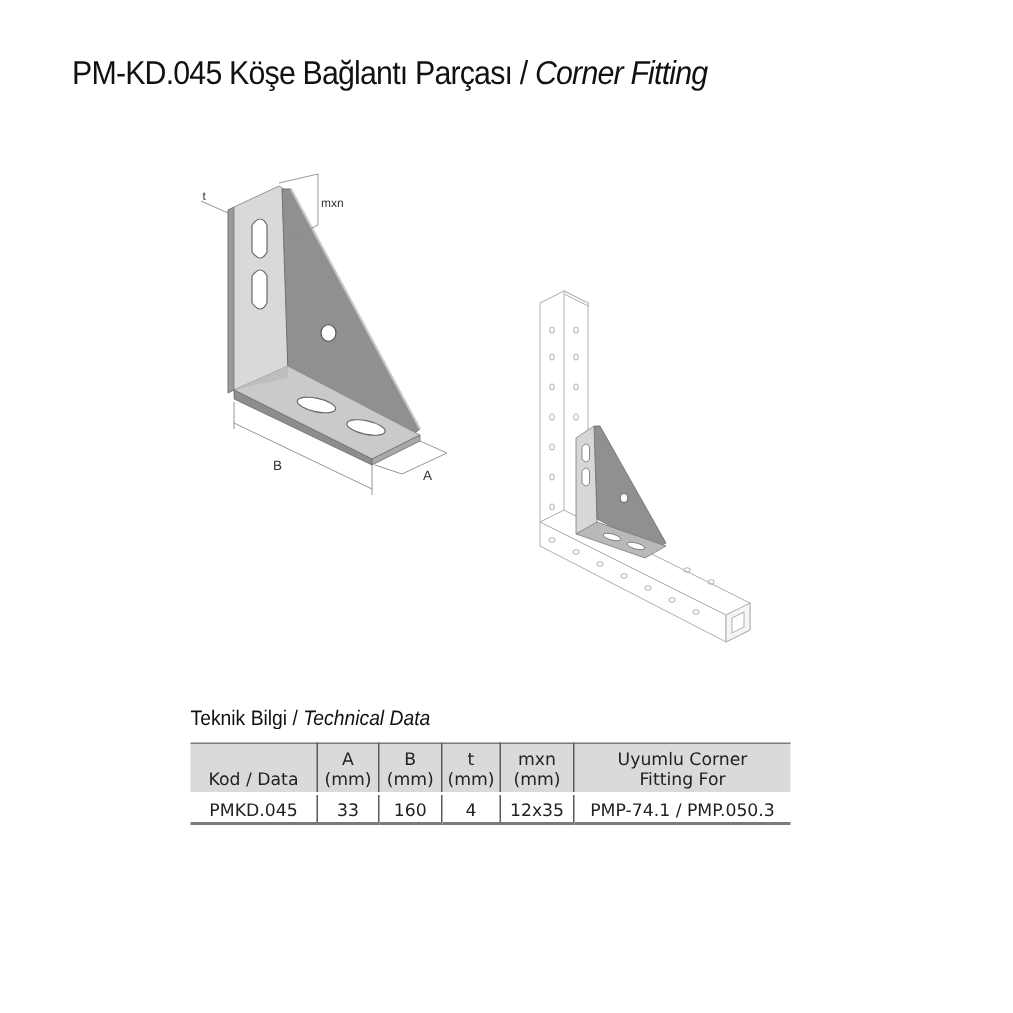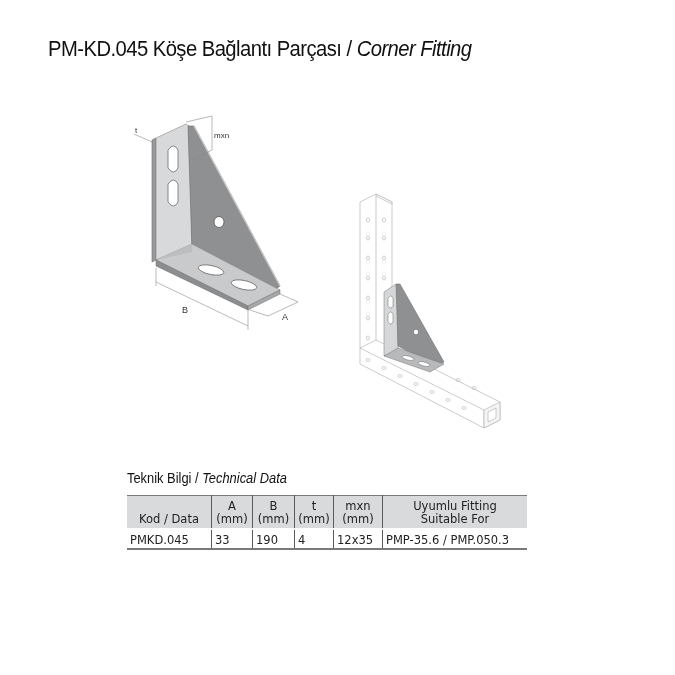--- a/index.html
+++ b/index.html
@@ -5,21 +5,21 @@
   html, body { margin:0; padding:0; background:#ffffff; }
   body { width:675px; height:675px; position:relative; overflow:hidden; font-family:"Liberation Sans", sans-serif; color:#1a1a1a; }
   .title { position:absolute; left:48px; top:36px; font-size:22px; letter-spacing:-0.6px; transform:scaleX(0.92); transform-origin:left top; white-space:nowrap; color:#111; }
   .title .it { font-style:italic; }
   .fig1 { position:absolute; left:120px; top:110px; width:190px; height:220px; }
   .fig2 { position:absolute; left:340px; top:180px; width:170px; height:250px; }
   .subtitle { position:absolute; left:127px; top:470px; font-size:14px; transform:scaleX(0.92); transform-origin:left top; white-space:nowrap; color:#111; }
   .subtitle .it { font-style:italic; }
   table.tech { position:absolute; left:127px; top:495px; border-collapse:collapse; font-family:"DejaVu Sans", sans-serif; font-size:11.5px; color:#222; }
   table.tech th { background:#d9dadb; font-weight:normal; line-height:13px; padding:2px 3px 2px 3px; text-align:center; vertical-align:bottom; height:28px; border-left:1.5px solid #5a5a5a; border-right:1.5px solid #5a5a5a; border-top:1.5px solid #7a7a7a; border-bottom:2px solid #ffffff; }
-  table.tech td { text-align:left; padding:2px 3px 1px 3px; height:15px; border-left:1.5px solid #5a5a5a; border-right:1.5px solid #5a5a5a; border-bottom:2px solid #7a7a7a; }
+  table.tech td { text-align:center; padding:2px 3px 1px 3px; height:15px; border-left:1.5px solid #5a5a5a; border-right:1.5px solid #5a5a5a; border-bottom:2px solid #7a7a7a; }
   table.tech tr > *:first-child { border-left:none; }
   table.tech tr > *:last-child { border-right:none; }
   .c0{width:78px;} .c1{width:34px;} .c2{width:35px;} .c3{width:32px;} .c4{width:42px;} .c5{width:138px;}
 </style>
 </head>
 <body>
 
 <div class="title">
   <span>PM-KD.045</span>
   <span>Köşe Bağlantı Parçası</span><span> / </span><span class="it">Corner Fitting</span>
@@ -119,26 +119,26 @@
 </div>
 
 <table class="tech">
   <thead>
     <tr>
       <th class="c0"><span>Kod / Data</span></th>
       <th class="c1"><span>A</span><br><span>(mm)</span></th>
       <th class="c2"><span>B</span><br><span>(mm)</span></th>
       <th class="c3"><span>t</span><br><span>(mm)</span></th>
       <th class="c4"><span>mxn</span><br><span>(mm)</span></th>
-      <th class="c5"><span>Uyumlu Fitting</span><br><span>Suitable For</span></th>
+      <th class="c5"><span>Uyumlu Corner</span><br><span>Fitting For</span></th>
     </tr>
   </thead>
   <tbody>
     <tr>
       <td>PMKD.045</td>
       <td>33</td>
-      <td>190</td>
+      <td>160</td>
       <td>4</td>
       <td>12x35</td>
-      <td>PMP-35.6 / PMP.050.3</td>
+      <td>PMP-74.1 / PMP.050.3</td>
     </tr>
   </tbody>
 </table>
 
 </body></html>

